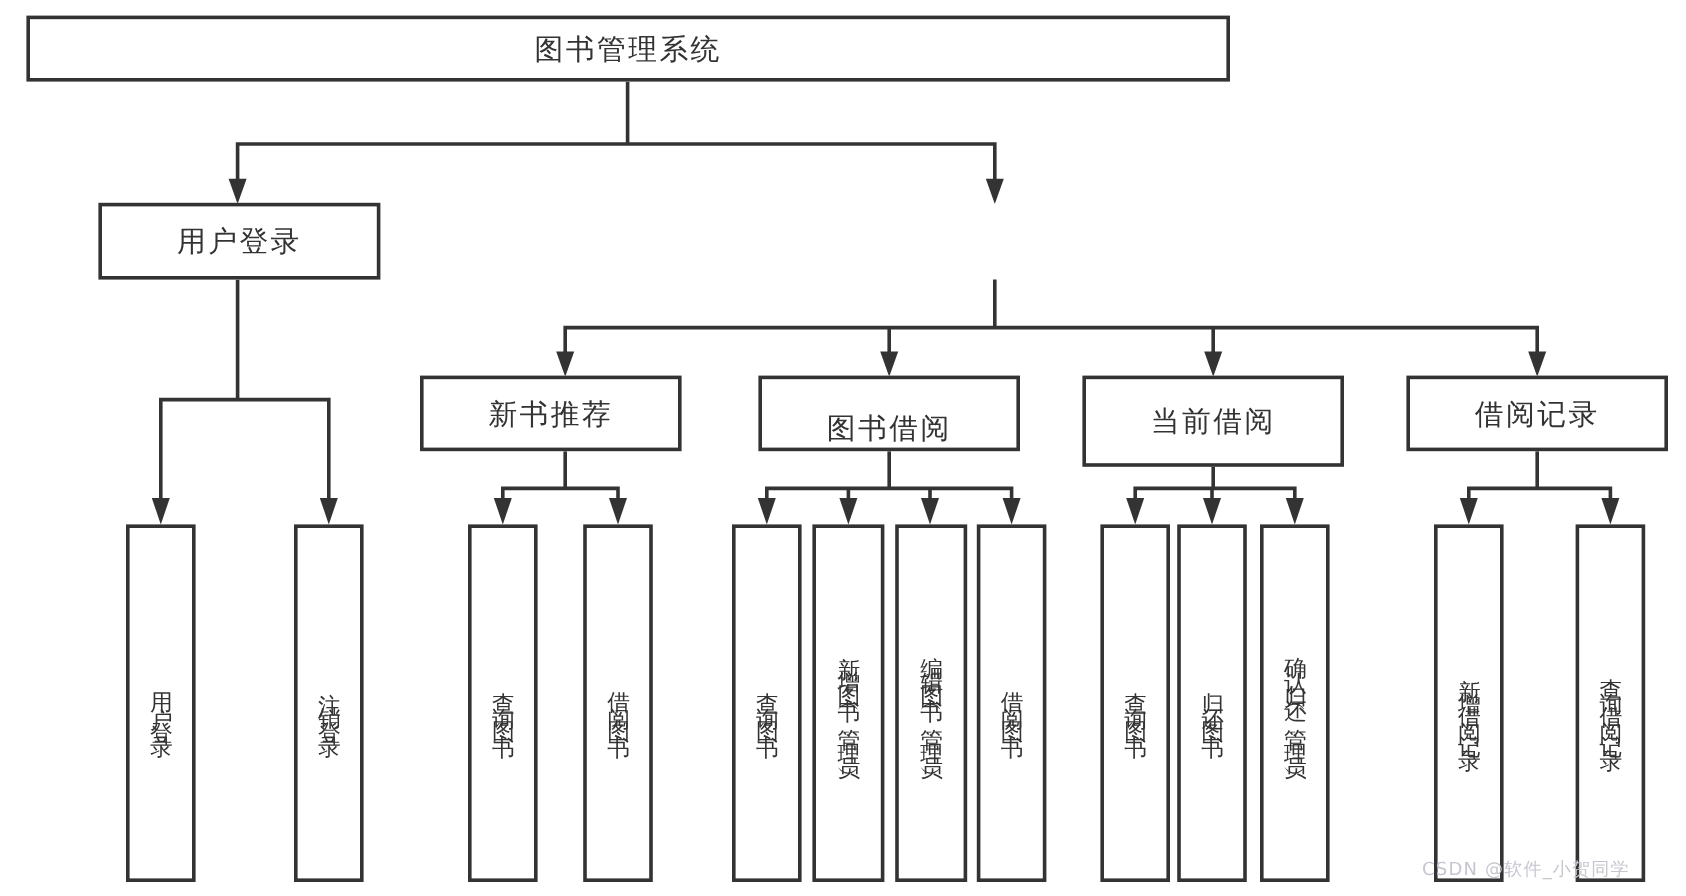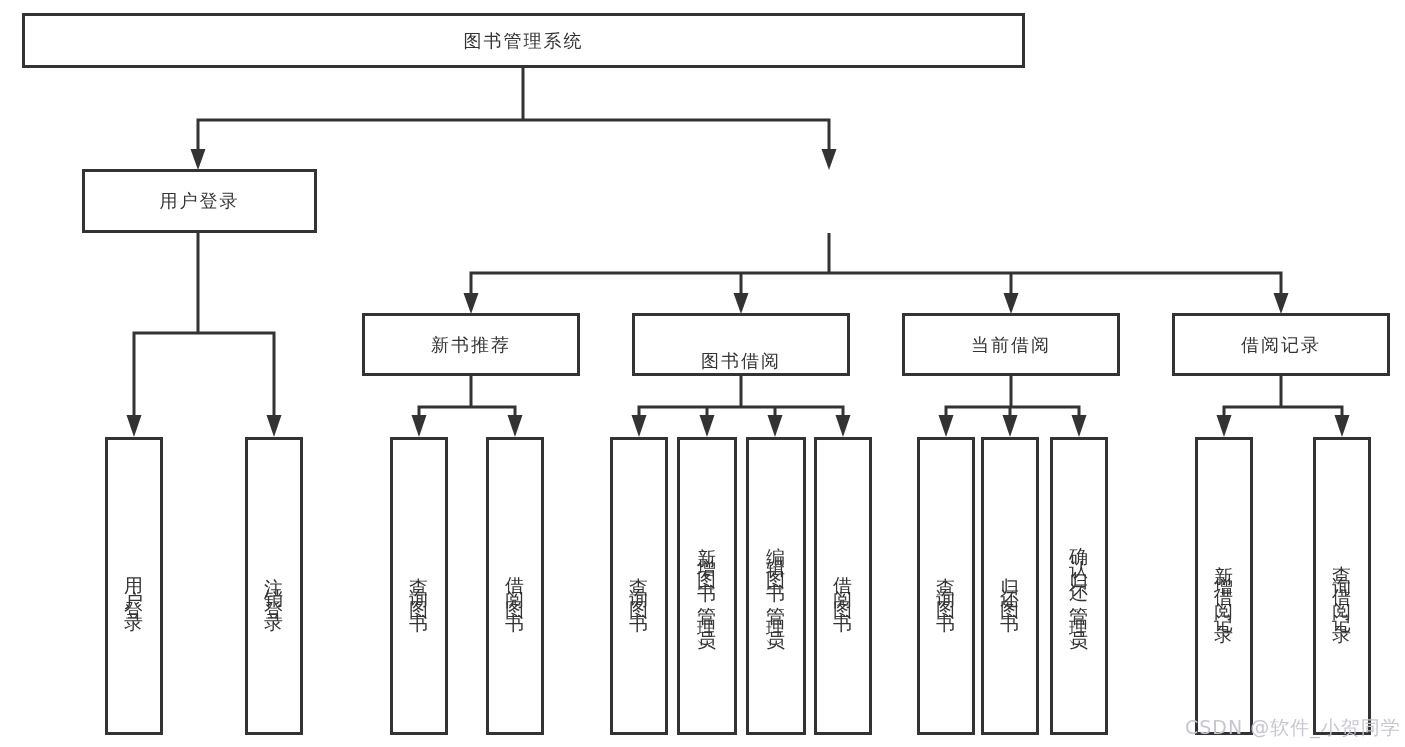--- a/index.html
+++ b/index.html
@@ -24,55 +24,55 @@
   .node {
     position: absolute;
     background: var(--box-fill, #fff);
     border: 3px solid var(--box-border, #333);
     display: flex;
     align-items: center;
     justify-content: center;
     color: var(--text, #333);
     z-index: 2;
   }
-  .h-node { font-size: 18px; letter-spacing: 2px; }
+  .h-node { font-size: 24px; letter-spacing: 2px; }
   .v-node .vtext {
     writing-mode: vertical-rl;
     font-size: 19px;
     letter-spacing: 12px;
     line-height: 1.1;
     white-space: nowrap;
   }
   
   .n-root  { left: 22px;  top: 13px;  width: 1003px; height: 55px; }
   .n-l2a   { left: 82px;  top: 169px; width: 235px;  height: 64px; }
   .n-l2b   { left: 712px; top: 169px; width: 235px;  height: 64px; }
-  .n-l3a   { left: 362px;  top: 313px; width: 218px; height: 63px; }
+  .n-l3a   { left: 350px;  top: 313px; width: 218px; height: 63px; }
   .n-l3b   { left: 632px;  top: 313px; width: 218px; height: 63px; align-items: flex-end; }
-  .n-l3c   { left: 902px;  top: 313px; width: 218px; height: 63px; }
+  .n-l3c   { left: 902px;  top: 313px; width: 218px; height: 76px; }
   .n-l3d   { left: 1172px; top: 313px; width: 218px; height: 63px; text-align: right; }
   .v { top: 437px; height: 298px; width: 58px; }
   .v-1  { left: 105px; }
   .v-2  { left: 245px; }
   .v-3  { left: 390px; }
   .v-4  { left: 486px; }
   .v-5  { left: 610px; }
   .v-6  { left: 677px; width: 60px; }
   .v-7  { left: 746px; width: 60px; }
   .v-8  { left: 814px; }
   .v-9  { left: 917px; }
   .v-10 { left: 981px; }
   .v-11 { left: 1050px; }
   .v-12 { left: 1195px; }
   .v-13 { left: 1313px; }
   .watermark {
     position: absolute;
     left: 1185px;
     top: 715px;
-    font-size: 19px;
+    font-size: 15px;
     letter-spacing: 1px;
     color: var(--watermark, #c6c6d0);
     z-index: 3;
     white-space: nowrap;
   }
 </style>
 </head>
 <body>
 
 <div class="canvas">

